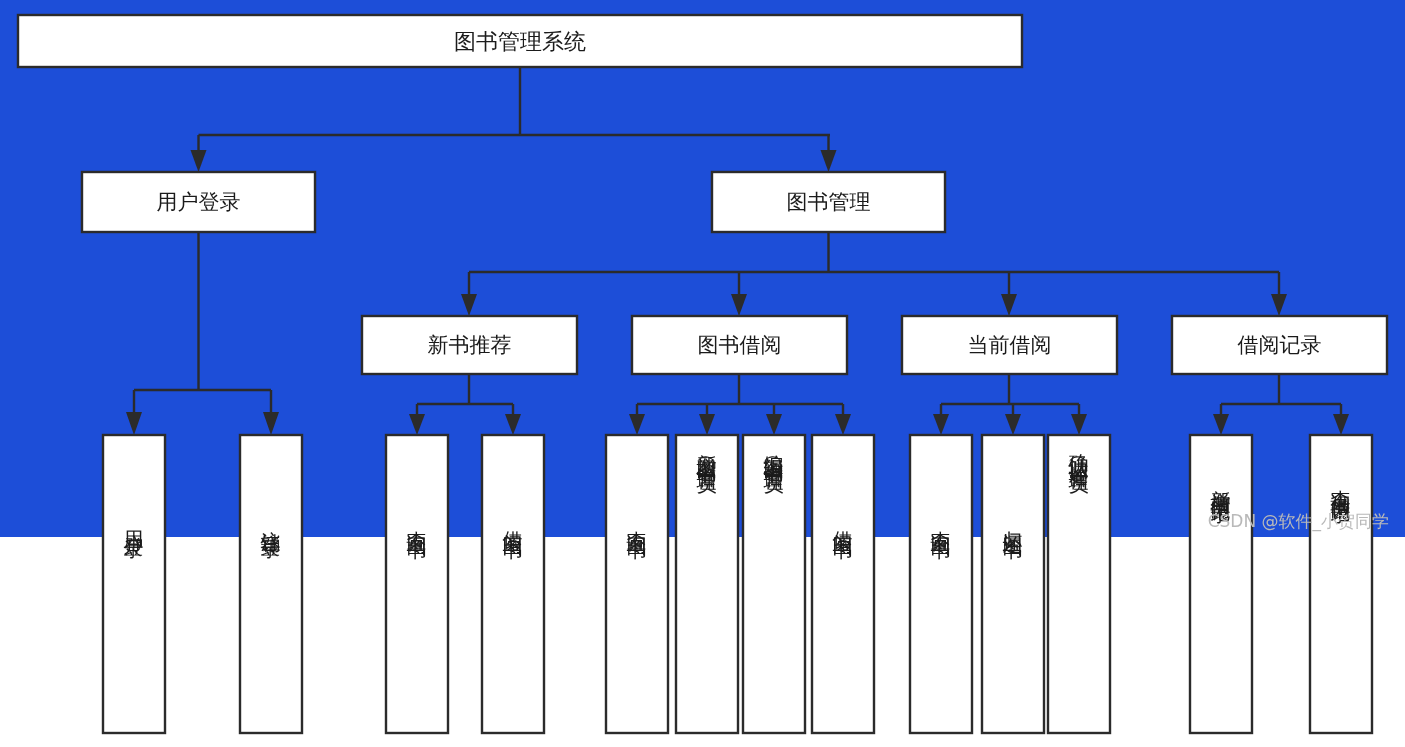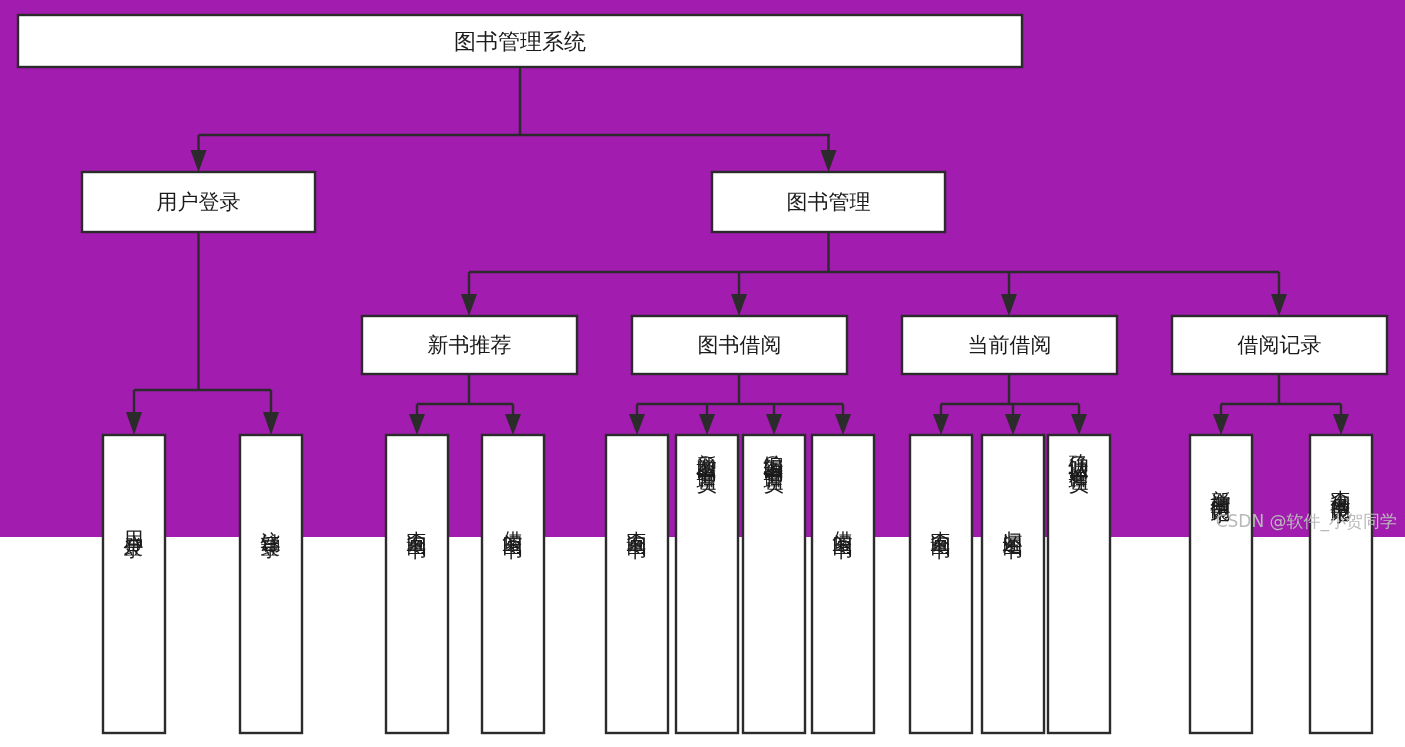--- a/index.html
+++ b/index.html
@@ -10,21 +10,21 @@
   body {
     width: 1405px;
     height: 747px;
     font-family: "DejaVu Sans", "Liberation Sans", sans-serif;
     overflow: hidden;
   }
   #diagram-root {
     position: relative;
     width: 1405px;
     height: 537px;
-    background: #a21caf;
+    background: #1d4ed8;
   }
   svg#tree-svg {
     position: absolute;
     left: 0;
     top: 0;
     width: 1405px;
     height: 747px;
     display: block;
   }
   .node-box {
@@ -54,21 +54,21 @@
     stroke-width: 2.4;
     fill: none;
     stroke-linecap: butt;
   }
   .arrow-head {
     fill: #2b2b2b;
     stroke: none;
   }
   .watermark {
     position: absolute;
-    right: 8px;
+    right: 16px;
     bottom: 4px;
     font-family: "DejaVu Sans", "Liberation Sans", sans-serif;
     font-size: 17px;
     color: #b9b9b9;
     white-space: nowrap;
     user-select: none;
   }
 </style>
 </head>
 <body>

